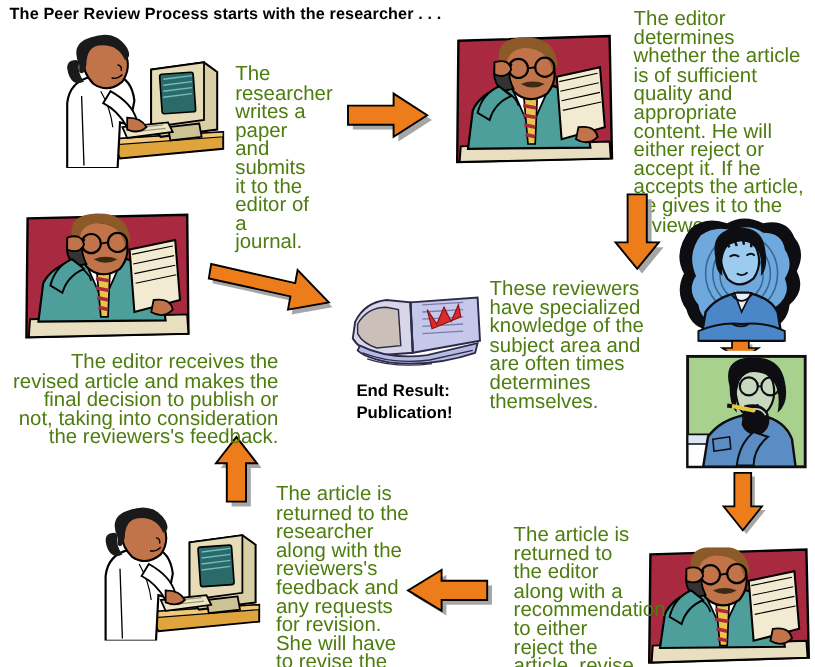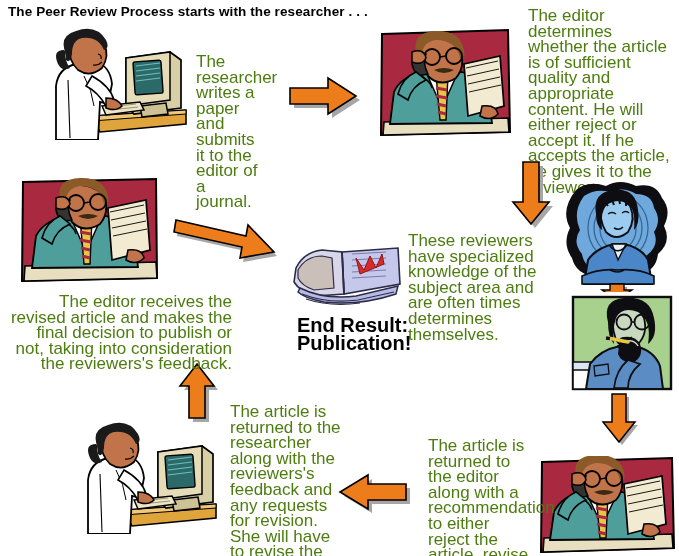--- a/index.html
+++ b/index.html
@@ -21,21 +21,21 @@
   }
 
   .txt{
     font-size:17px;line-height:15.6px;
     color:#4d7c0f;
   }
   .txt p{margin:0 0 13px 0;}
   .txt p:last-child{margin-bottom:0;}
 
   .endresult{
-    font-size:20px;font-weight:bold;line-height:18px;text-align:left;
+    font-size:14px;font-weight:bold;line-height:18px;text-align:left;
   }
 
   
   .arrow{position:absolute;}
   .arrow svg{display:block;overflow:visible;}
 
   
   .pic{position:absolute;overflow:hidden;}
   .pic svg{display:block;}
 

